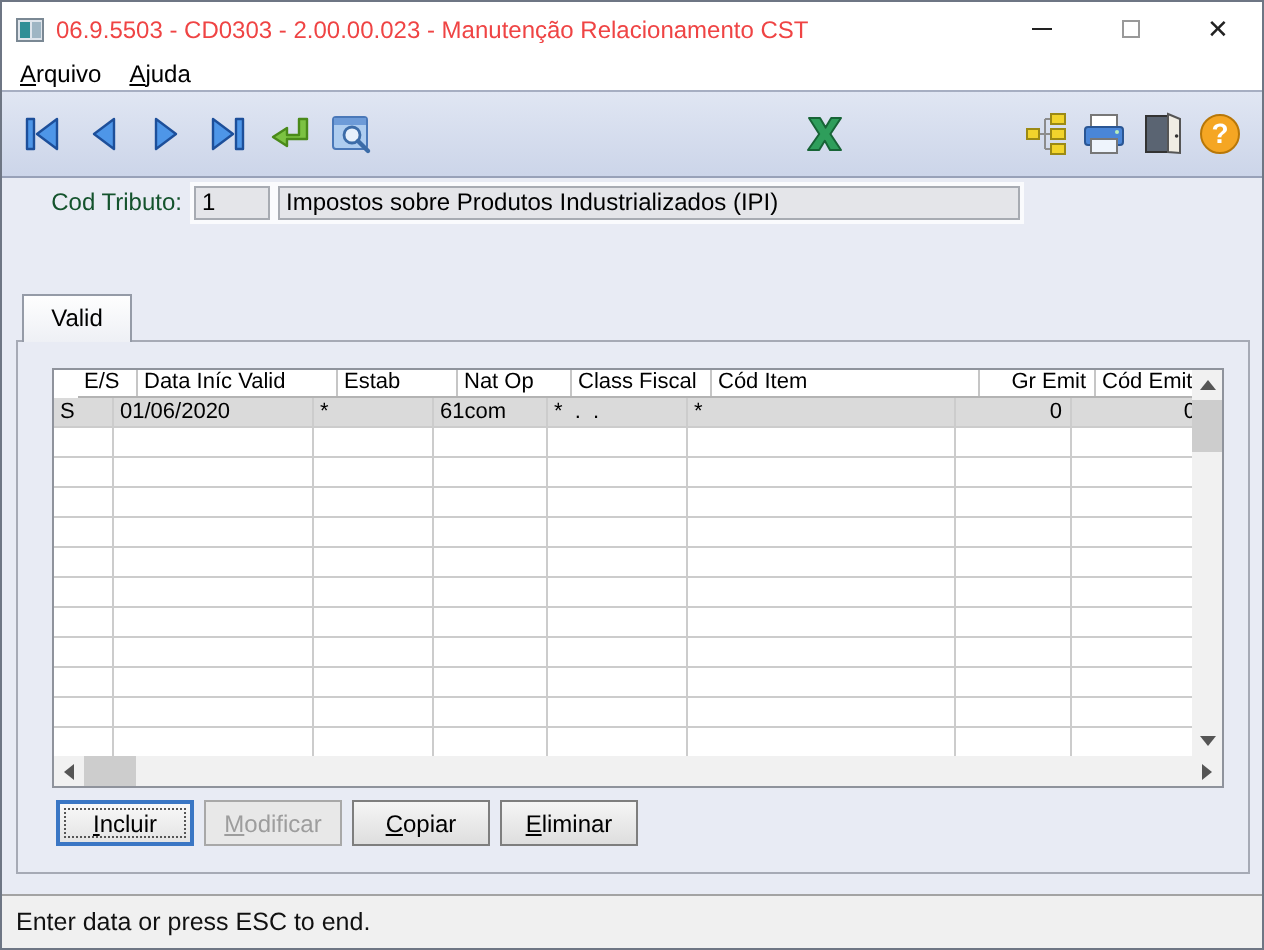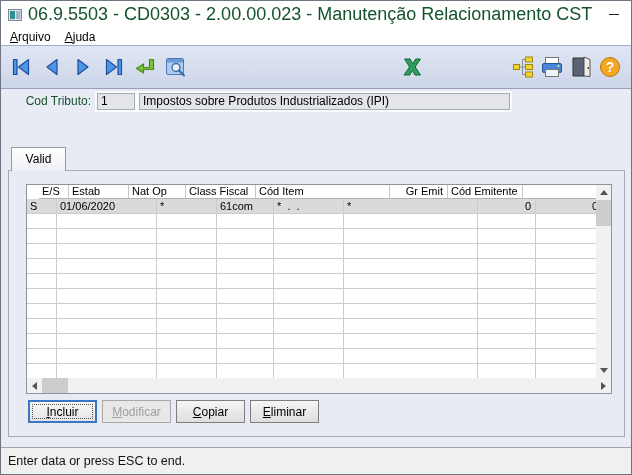--- a/index.html
+++ b/index.html
@@ -4,21 +4,21 @@
 <style>
   * { box-sizing: border-box; margin: 0; padding: 0; }
   html,body { width: 632px; height: 475px; }
   body { font-family: "Liberation Sans", sans-serif; }
 
   .window { width: 632px; height: 475px; border: 1px solid #6e7684; background: #fff; position: relative; overflow: hidden; }
 
   
   .titlebar { height: 27px; display: flex; align-items: center; background: #fff; padding-left: 7px; }
   .app-icon { width: 14px; height: 14px; display: inline-block; }
-  .title { font-size: 18px; color: #14532d; margin-left: 6px; white-space: nowrap; }
+  .title { font-size: 12px; color: #ef4444; margin-left: 6px; white-space: nowrap; }
   .caption { margin-left: auto; display: flex; align-self: stretch; }
   .cap-btn { width: 44px; display: flex; align-items: center; justify-content: center; color: #222; }
   .min-glyph { width: 10px; height: 1px; background: #222; display: block; }
   .max-glyph { width: 9px; height: 9px; border: 1px solid #999; display: block; }
   .close-glyph { font-size: 13px; line-height: 1; }
 
   
   .menubar { height: 17px; display: flex; align-items: center; gap: 14px; padding-left: 9px; background: #fff; font-size: 12px; color: #000; }
   .menu-item u, .btn u { text-decoration: underline; }
 
@@ -209,20 +209,21 @@
       <div class="field-box desc-box">Impostos sobre Produtos Industrializados (IPI)</div>
     </div>
 
     <div class="tab">Valid</div>
 
     <div class="frame">
 
       <div class="grid">
         <div class="g-head" id="grid-head">
             <div class="g-cell c0" style="width: 30px;">E/S</div>
+            <div class="g-cell c1" style="width: 100px;">Data Iníc Valid</div>
             <div class="g-cell c2" style="width: 60px;">Estab</div>
             <div class="g-cell c3" style="width: 57px;">Nat Op</div>
             <div class="g-cell c4" style="width: 70px;">Class Fiscal</div>
             <div class="g-cell c5" style="width: 134px;">Cód Item</div>
             <div class="g-cell r c6" style="width: 58px;">Gr Emit</div>
             <div class="g-cell r c7" style="width: 75px;">Cód Emitente</div>
           </div>
         <div id="grid-body">
             <div class="g-row sel">
               <div class="g-cell c0" style="width: 30px;">S</div>

